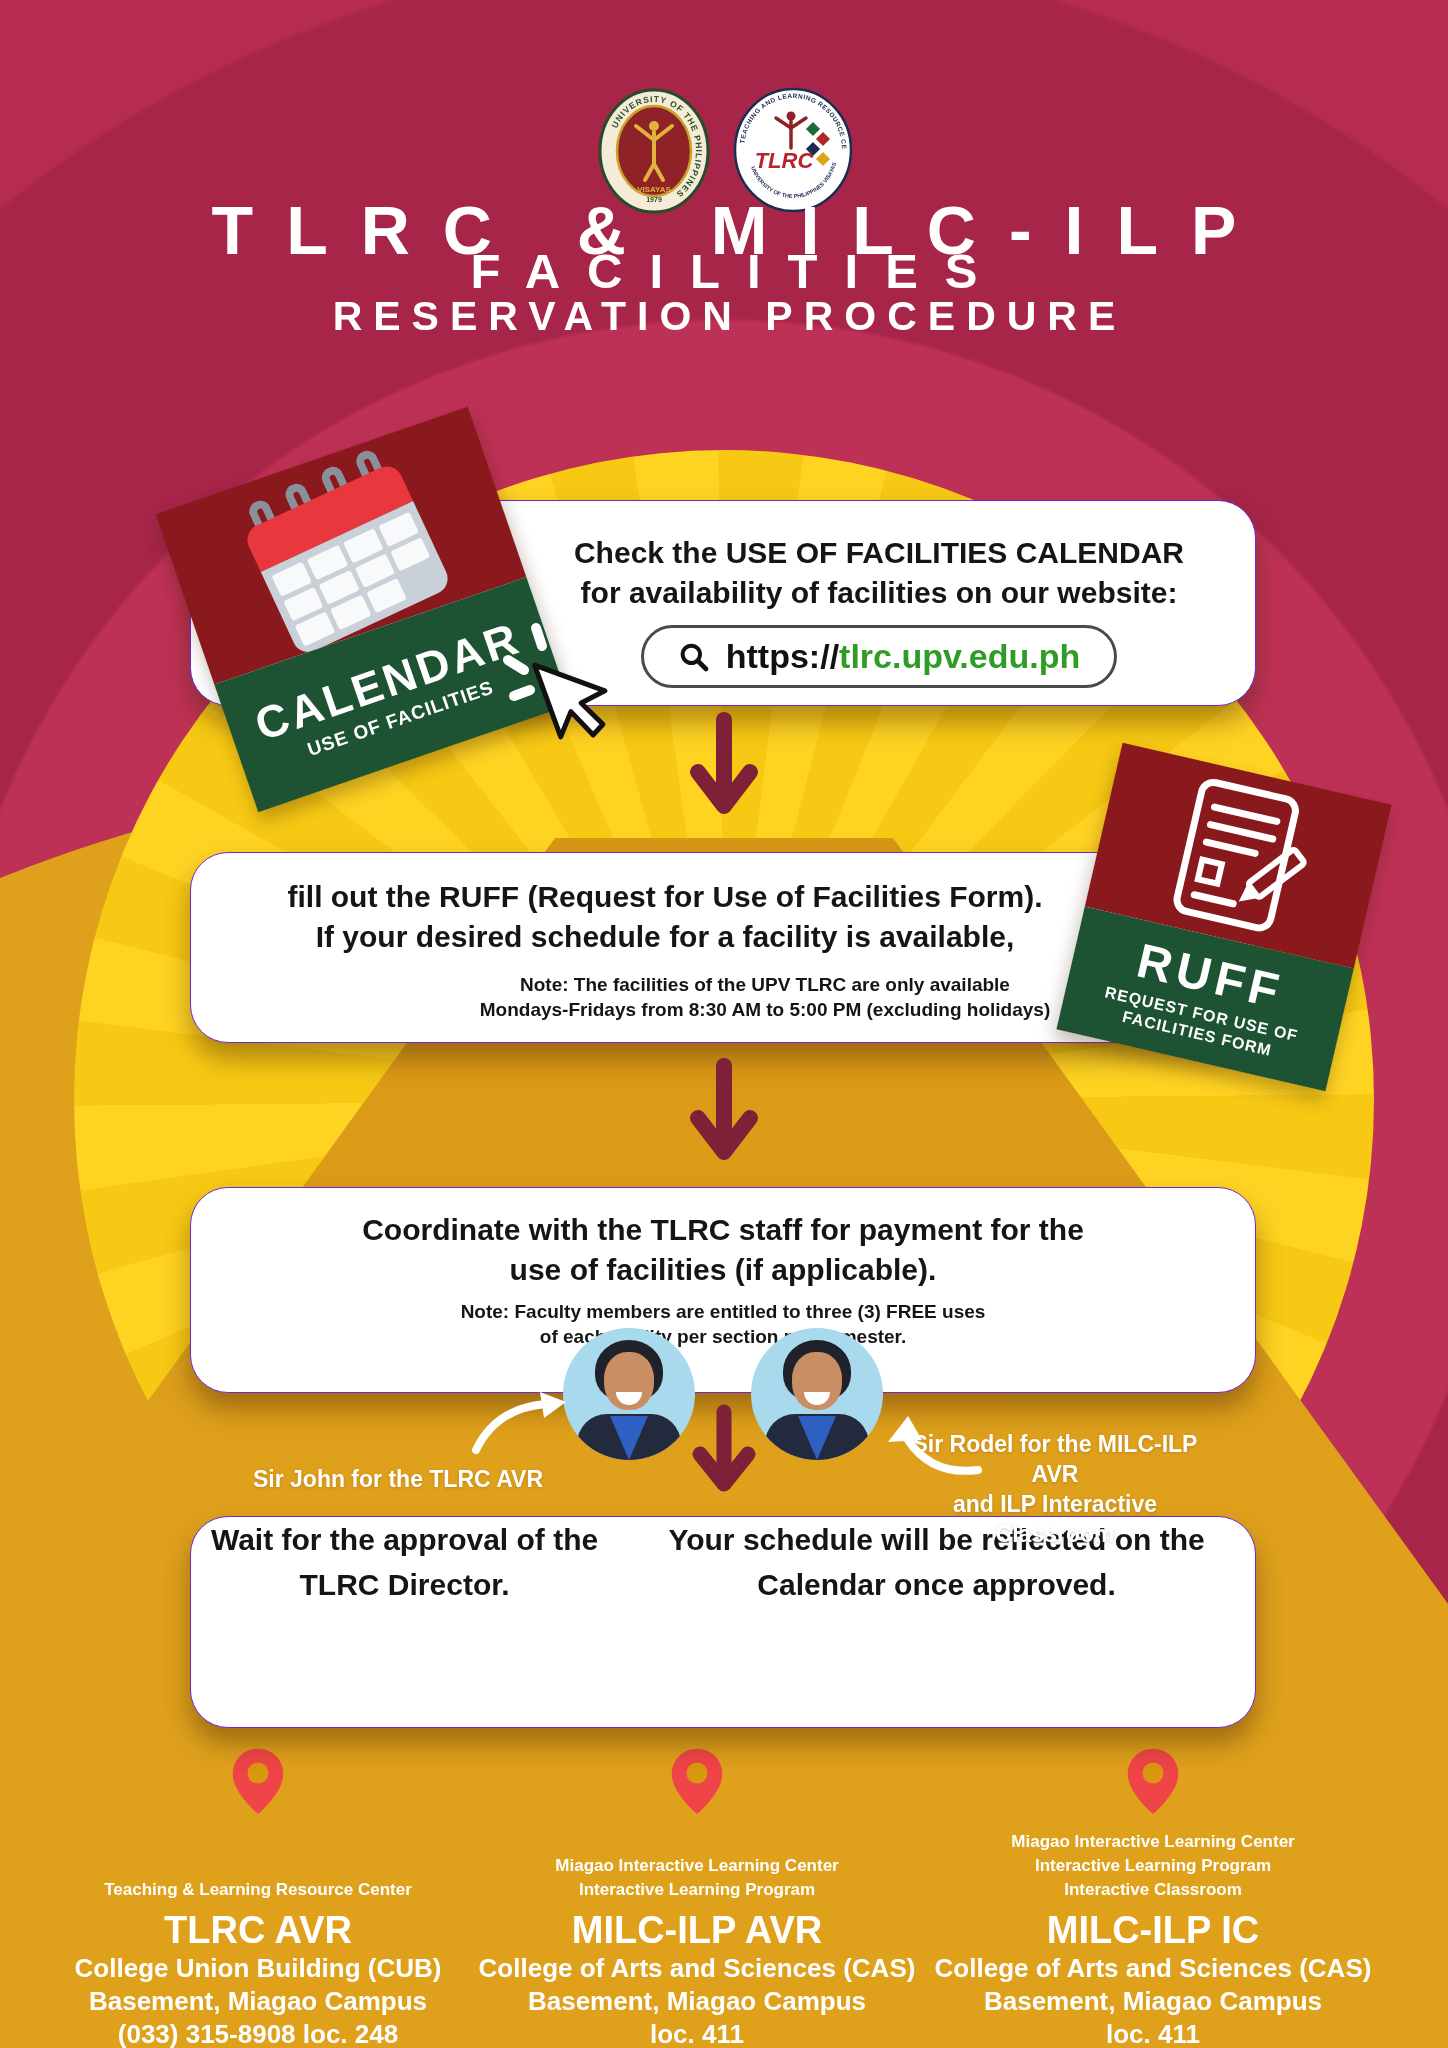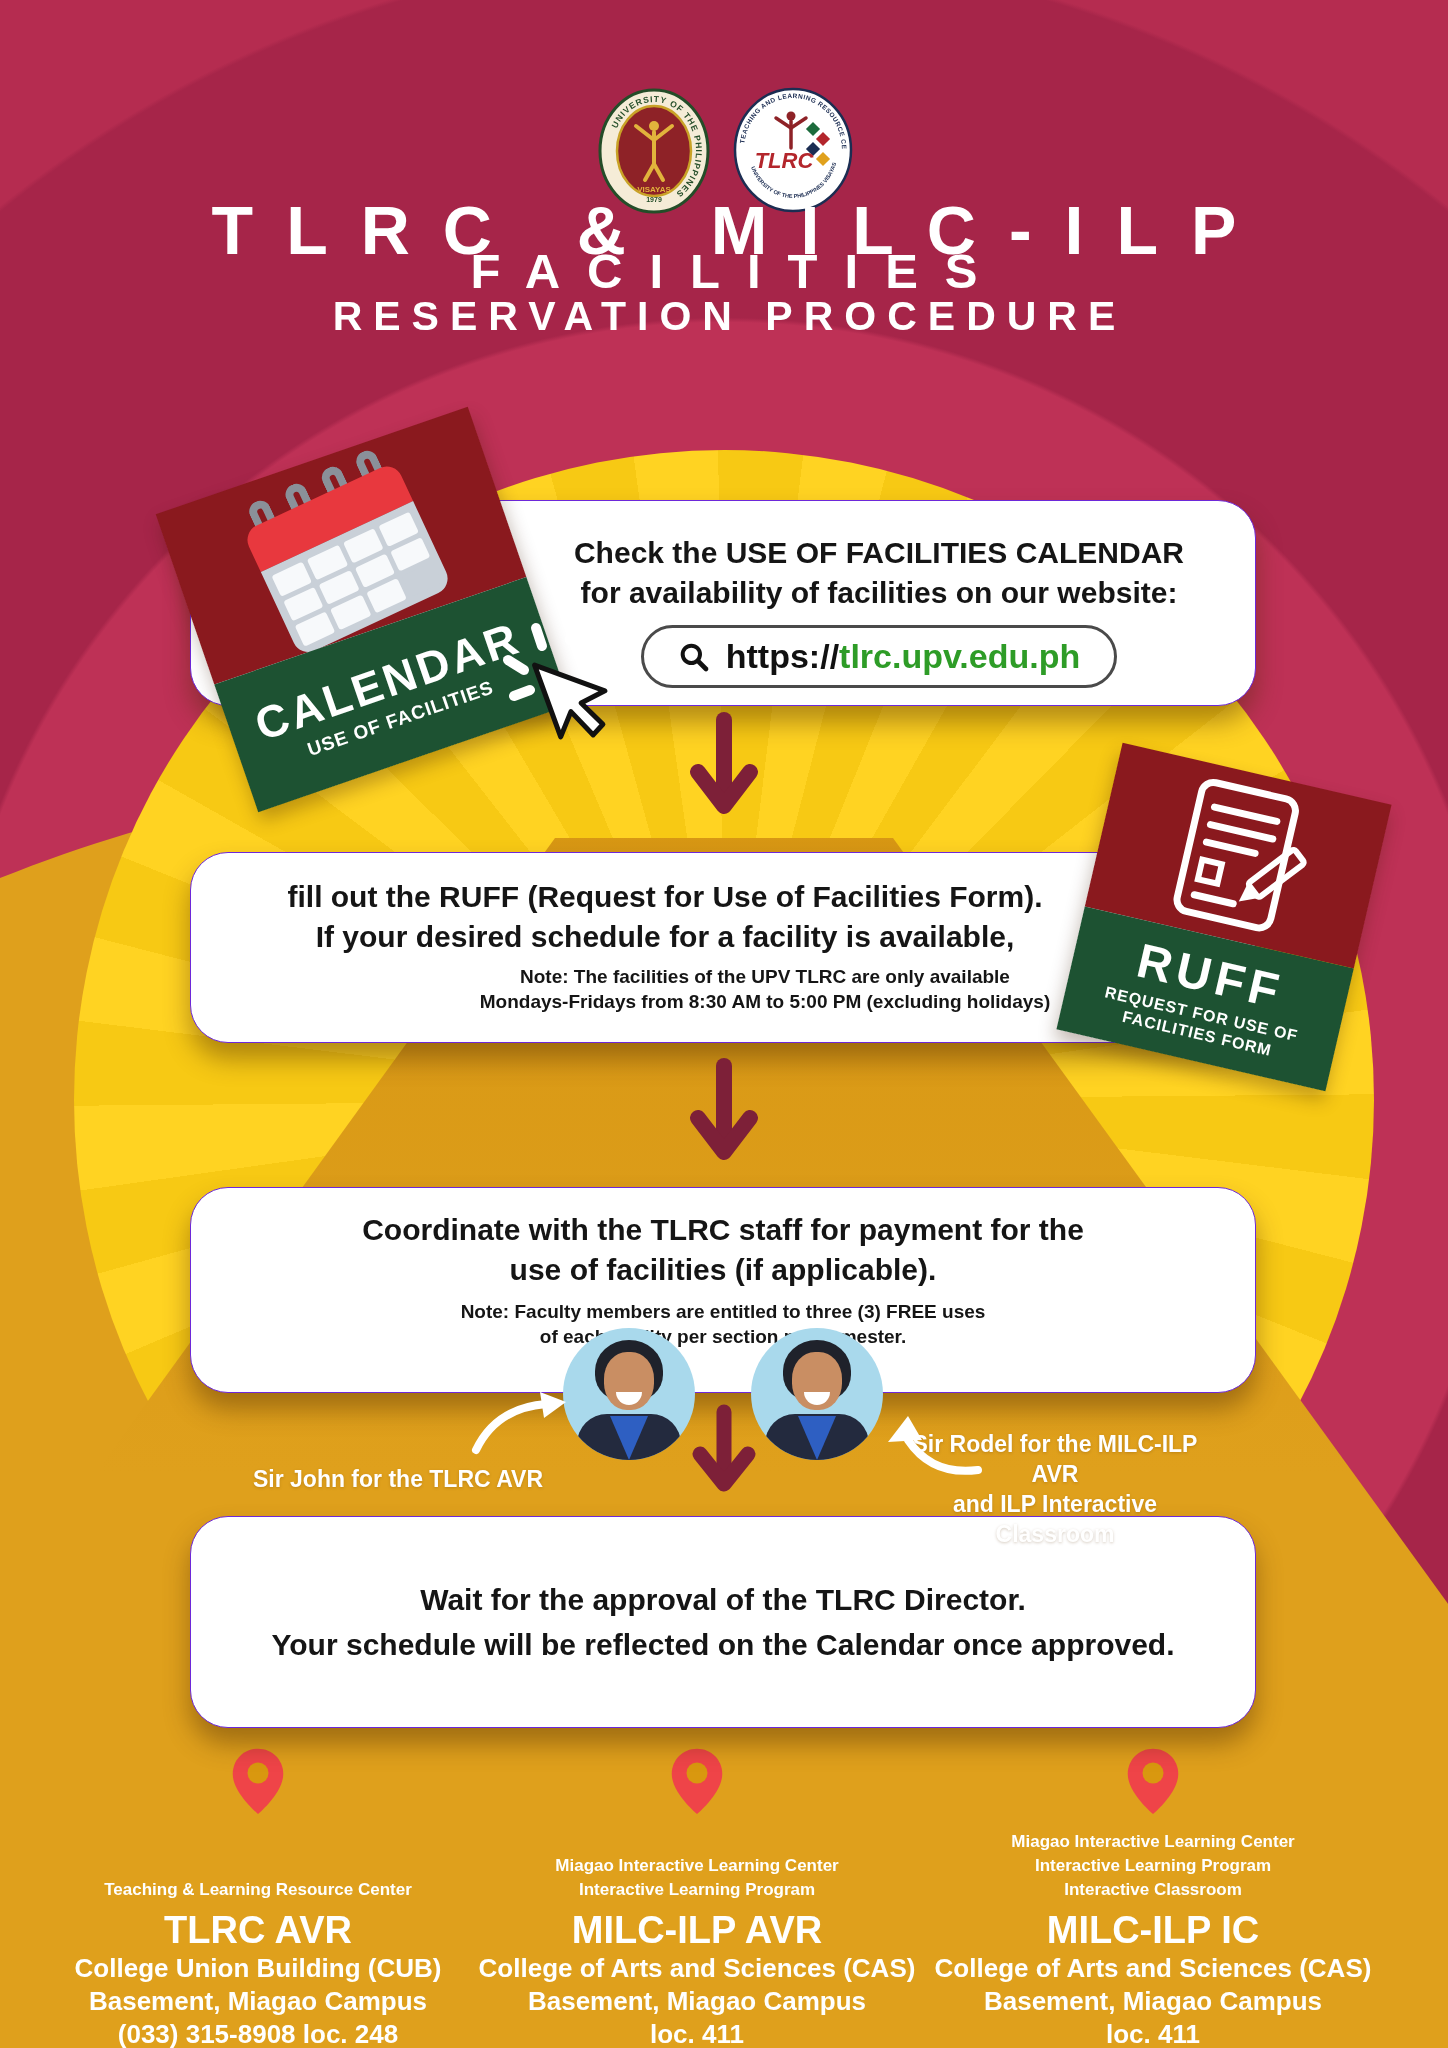--- a/index.html
+++ b/index.html
@@ -34,27 +34,27 @@
   .box1-inner{position:absolute;left:330px;right:18px;top:32px;}
   .url-pill{margin:12px auto 0 auto;width:fit-content;display:flex;align-items:center;gap:16px;
     border:3px solid #4a4a4a;border-radius:40px;padding:9px 34px;background:#fff;}
   .url-text{font-size:34px;font-weight:800;white-space:nowrap;}
   .url-prefix{color:#111;}
   .url-domain{color:#2E9C27;}
 
   #box2{top:852px;height:191px;}
   .box2-inner{position:absolute;left:24px;right:24px;top:24px;}
   .box2-main{transform:translateX(-58px);}
-  .box2-notes{transform:translateX(42px);margin-top:7px;}
+  .box2-notes{transform:translateX(42px);margin-top:15px;}
 
   #box3{top:1187px;height:206px;}
   .box3-inner{position:absolute;left:24px;right:24px;top:22px;}
   .box3-notes{margin-top:9px;}
 
-  #box4{top:1516px;height:212px;display:flex;flex-direction:column;justify-content:center;}
+  #box4{top:1516px;height:212px;display:flex;flex-direction:row;justify-content:center;}
   #box4 .sb-line{line-height:45px;}
 
   
   .flow-arrow{position:absolute;z-index:11;}
 
   
   .sticker{position:absolute;z-index:15;box-shadow:0 10px 18px rgba(60,25,5,0.3);}
   #sticker-cal{left:198px;top:452px;width:330px;height:315px;transform:rotate(-19deg);}
   #sticker-ruff{left:1086px;top:770px;width:276px;height:294px;transform:rotate(13deg);}
   .stk-maroon{position:absolute;left:0;top:0;right:0;height:57%;background:#8A191E;}

